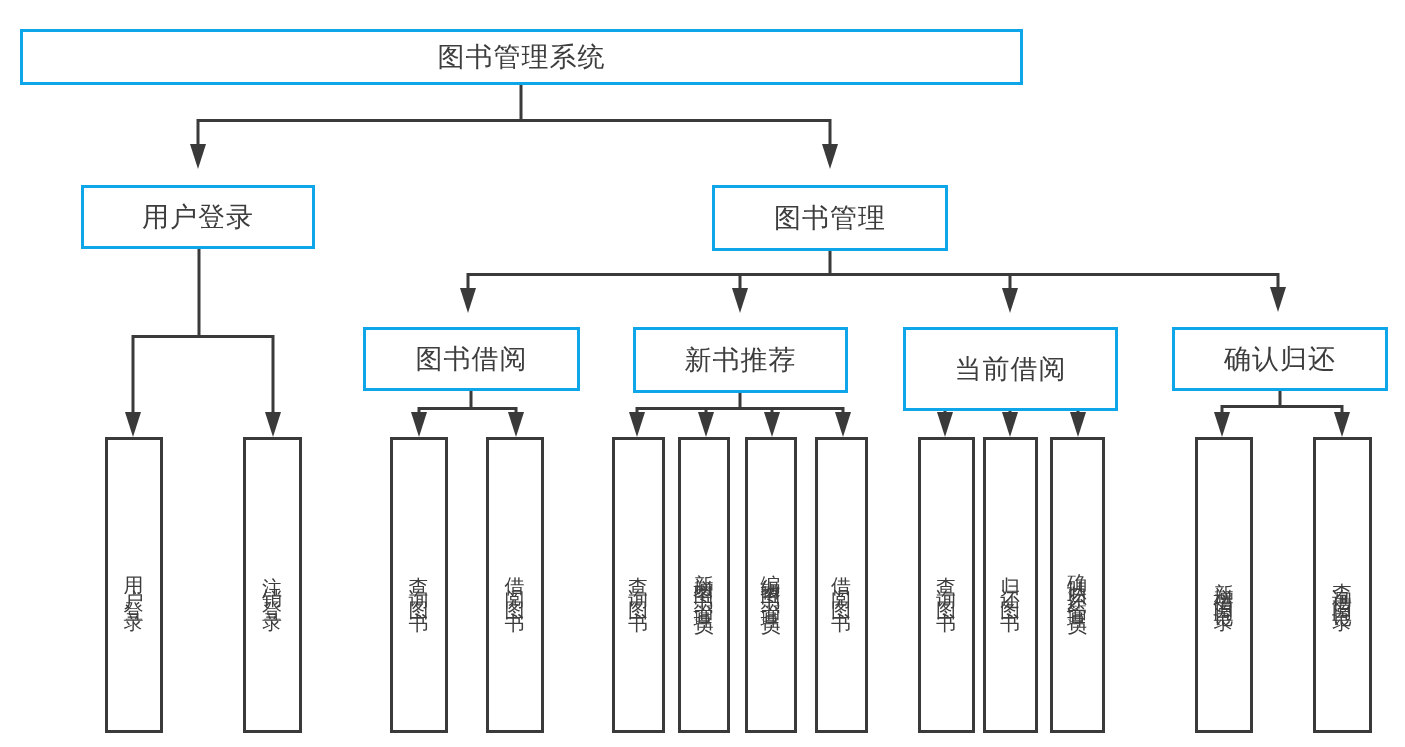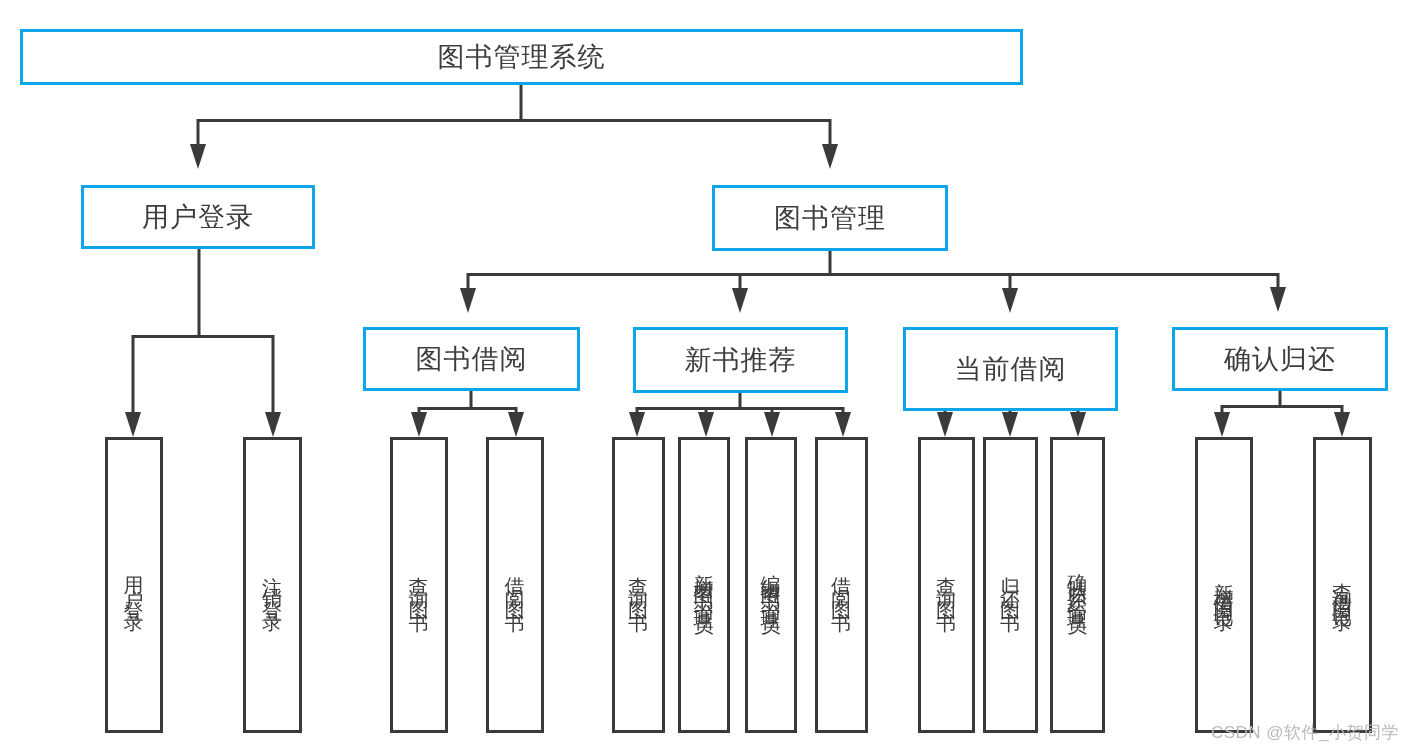--- a/index.html
+++ b/index.html
@@ -140,15 +140,14 @@
     <span class="vtext sp-tight">确认归还（管理员）</span>
   </div>
 
   <div class="vbox" style="left:1195px;width:58px;">
     <span class="vtext sp-tight">新增借阅记录</span>
   </div>
   <div class="vbox" style="left:1313px;width:59px;">
     <span class="vtext sp-tight">查询借阅记录</span>
   </div>
 
-  <div class="watermark">CSDN @软件_小贺同学</div>
 
 </div>
 
 </body></html>

